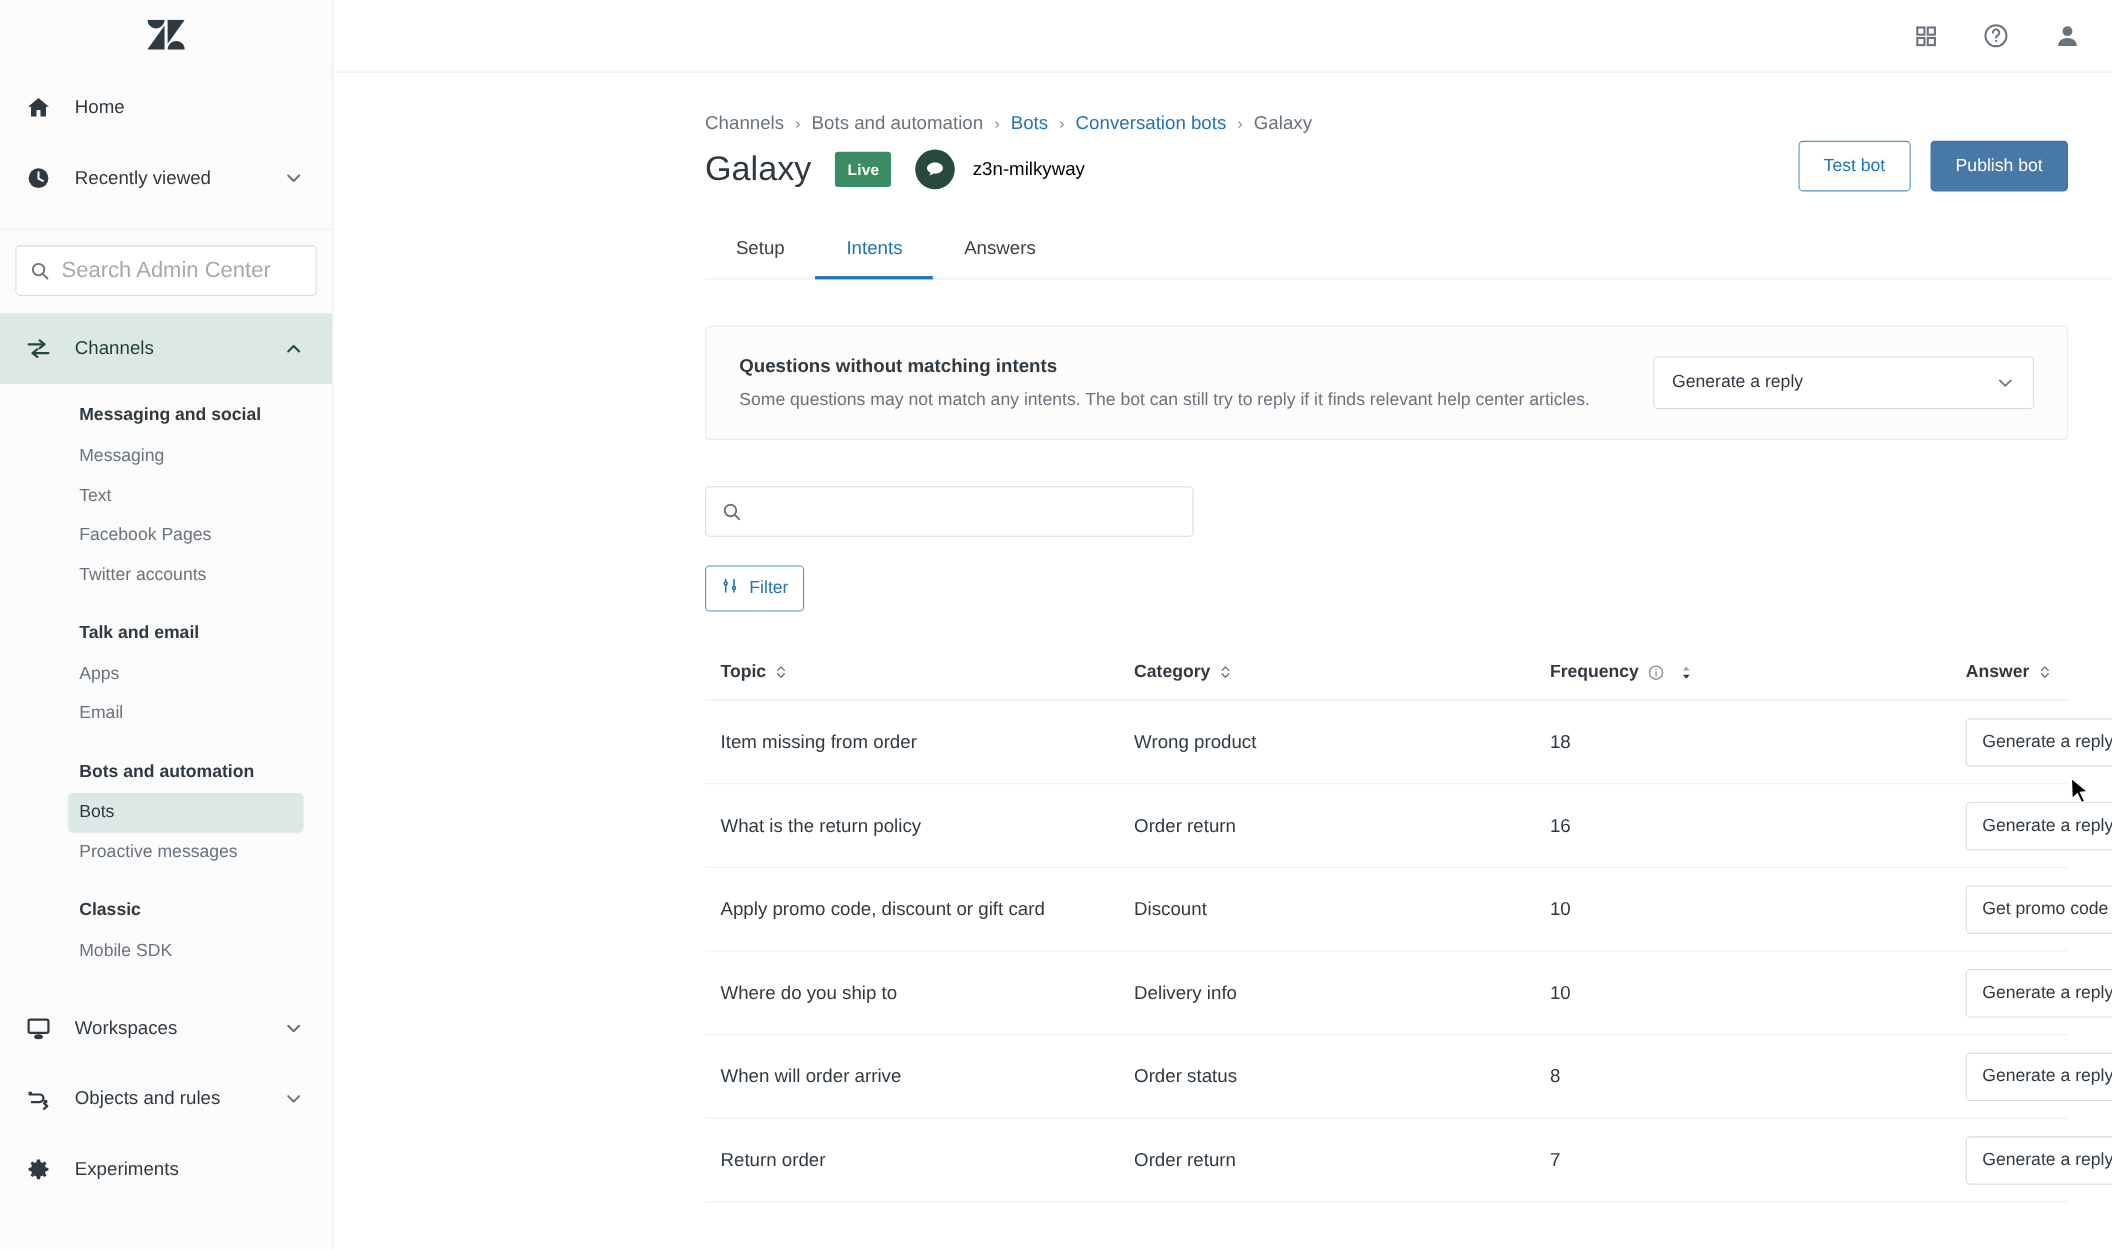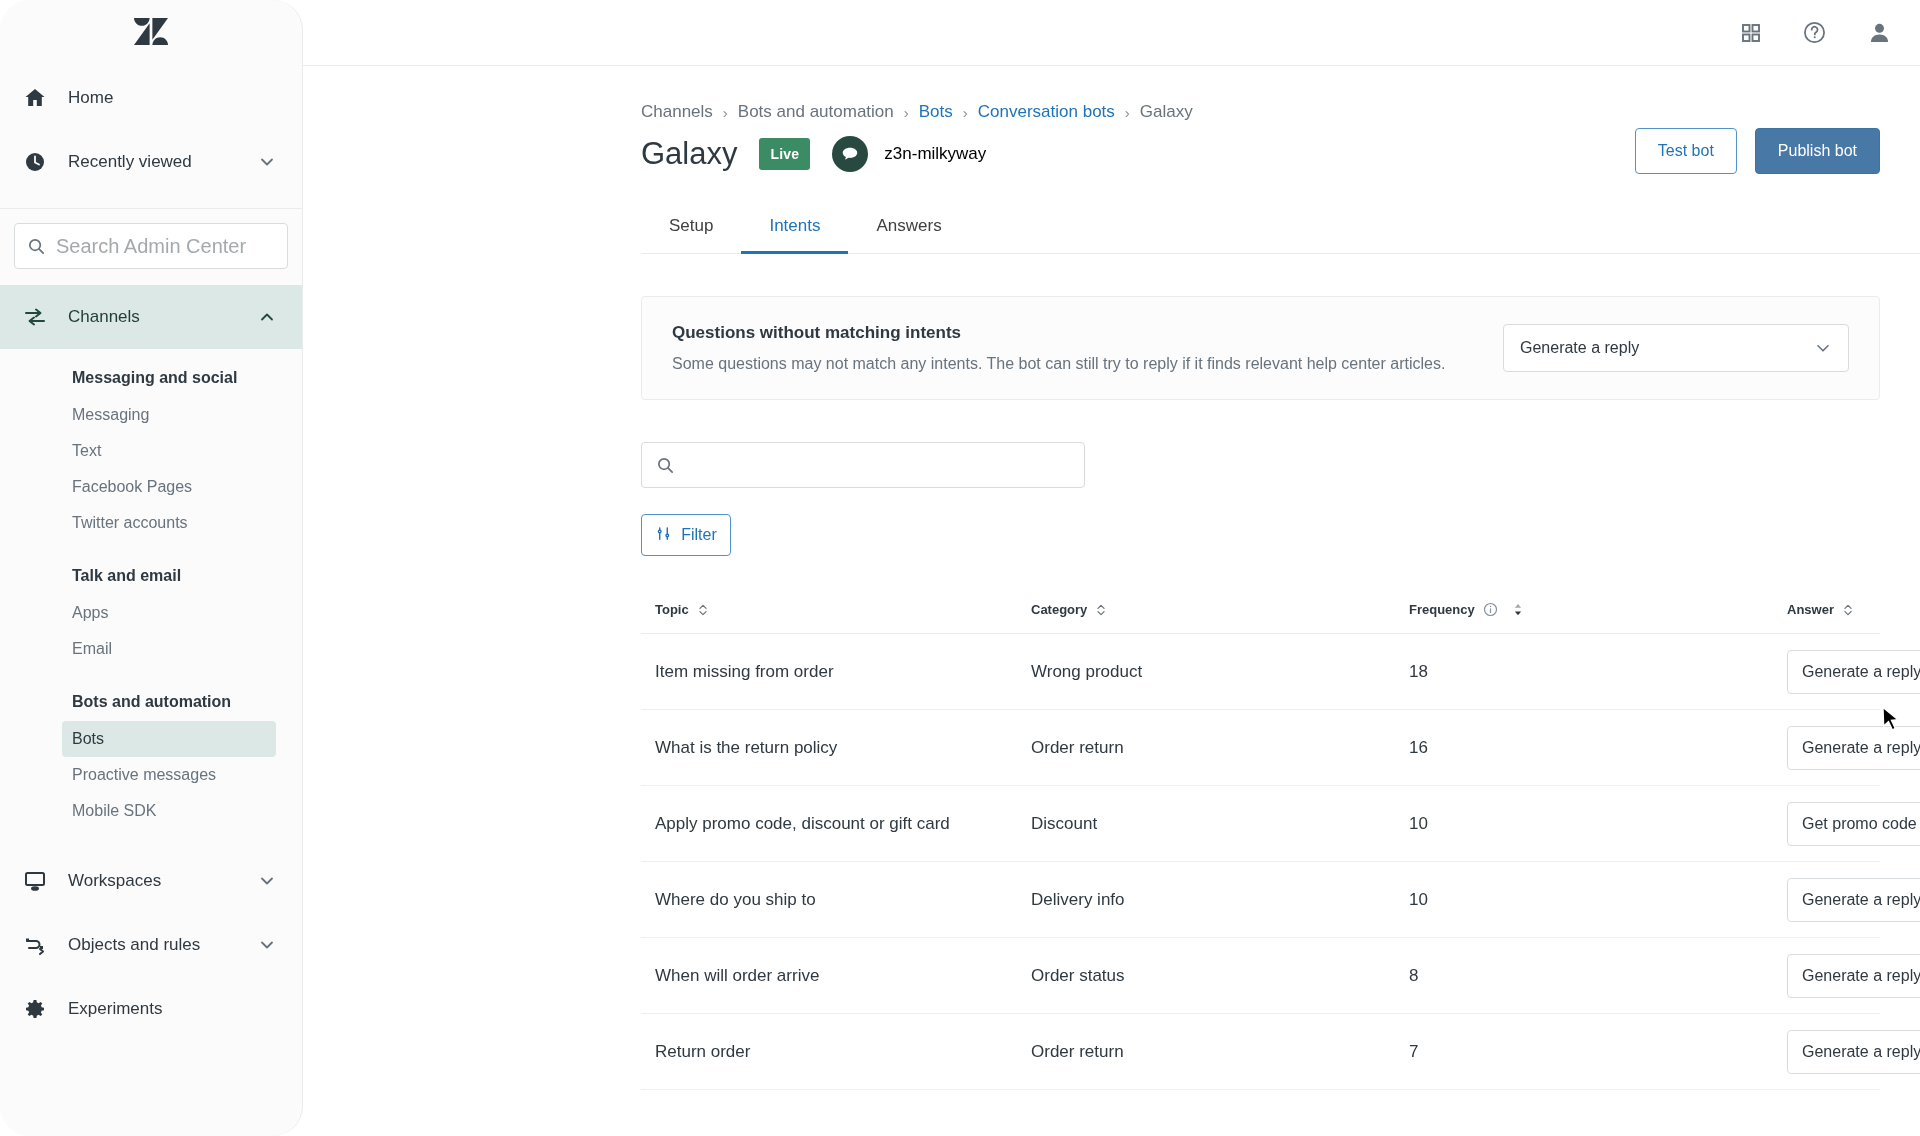--- a/index.html
+++ b/index.html
@@ -9,21 +9,21 @@
     background: #fff; overflow: hidden;
   }
   body { display: flex; }
 
   
   .sidebar {
     width: 303px; height: 1136px; flex: 0 0 303px;
     background: #fbfbfb;
     border-right: 1px solid #e9ebed;
     display: flex; flex-direction: column;
-    overflow: hidden; position: relative; border-radius: 30px;
+    overflow: hidden; position: relative;
   }
   .logo-wrap {
     height: 66px; display: flex; align-items: center; justify-content: center;
   }
   .zd-logo { width: 34px; height: 30px; }
   .nav-top { padding: 0 0 14px 0; }
   .nav-row {
     display: flex; align-items: center;
     height: 64px; padding: 0 26px 0 18px;
     cursor: pointer; position: relative;
@@ -161,21 +161,21 @@
     color: #1f73b7; font-size: 16px; display: flex; align-items: center;
     justify-content: center; gap: 9px; cursor: pointer;
   }
 
   
   .tbl { margin: 46px 40px 0 338px; }
   .tbl-head {
     display: flex; align-items: center; padding: 0 0 16px 0;
     border-bottom: 1px solid #e9ebed;
   }
-  .th { font-size: 13px; font-weight: bold; color: #2f3941; display: flex; align-items: center; gap: 8px; cursor: pointer; }
+  .th { font-size: 16px; font-weight: bold; color: #2f3941; display: flex; align-items: center; gap: 8px; cursor: pointer; }
   .col-topic { width: 390px; flex: 0 0 390px; padding-left: 14px; }
   .col-cat   { width: 378px; flex: 0 0 378px; }
   .col-freq  { width: 378px; flex: 0 0 378px; }
   .col-ans   { flex: 1; }
   .sort-ic { color: #68737d; display: flex; }
   .sort-ic.active { color: #2f3941; }
   .info-ic { color: #87929d; display: flex; }
 
   .tr {
     display: flex; align-items: center; height: 76px;
@@ -267,20 +267,21 @@
     <div class="sub-item">Twitter accounts</div>
 
     <div class="sub-group-title" style="padding-top:26px">Talk and email</div>
     <div class="sub-item">Apps</div>
     <div class="sub-item">Email</div>
 
     <div class="sub-group-title" style="padding-top:26px">Bots and automation</div>
     <div class="sub-item sel">Bots</div>
     <div class="sub-item">Proactive messages</div>
 
+    <div class="sub-group-title" style="padding-top:26px">Classic</div>
     <div class="sub-item">Mobile SDK</div>
   </div>
 
   <div style="margin-top:12px">
     <div class="nav-row">
       <span class="ic">
         <svg width="24" height="24" viewBox="0 0 24 24" fill="none" stroke="currentColor" stroke-width="2">
             <rect x="3" y="4" width="18" height="12" rx="1.5"></rect>
             <ellipse cx="12" cy="19.5" rx="4" ry="2.3" fill="currentColor" stroke="none"></ellipse>
           </svg>

